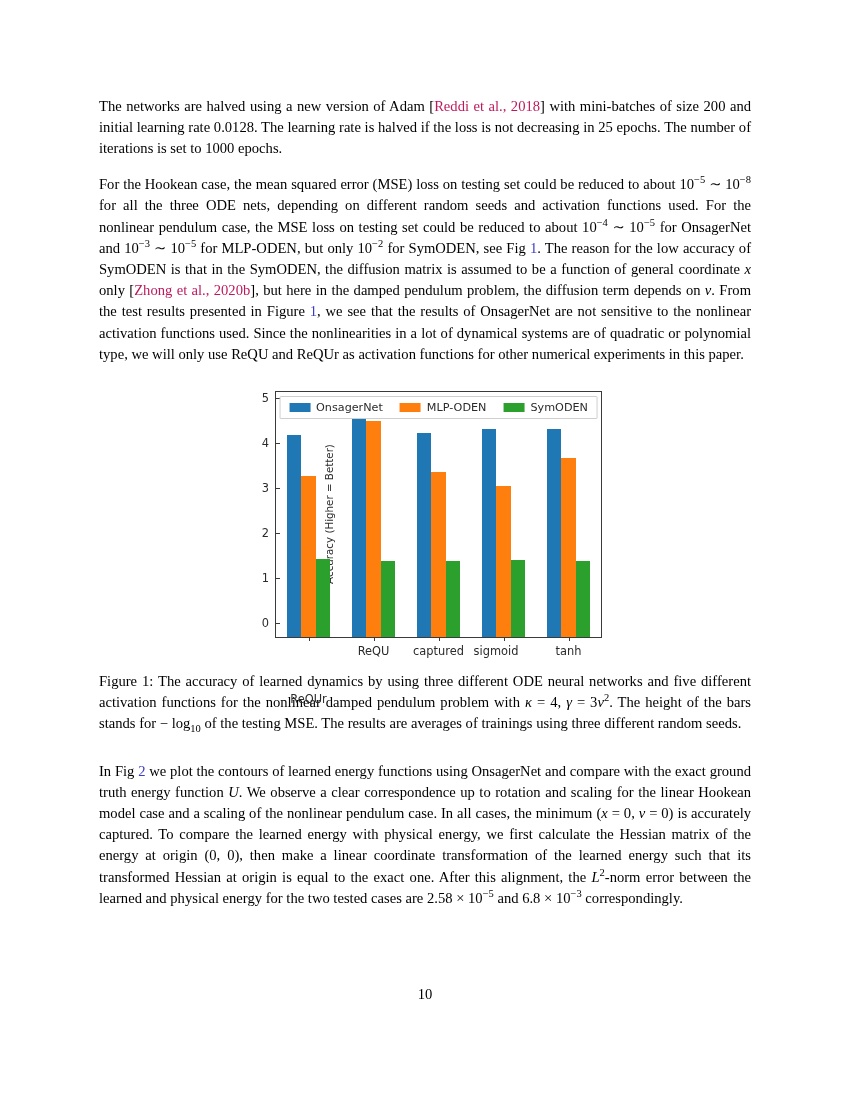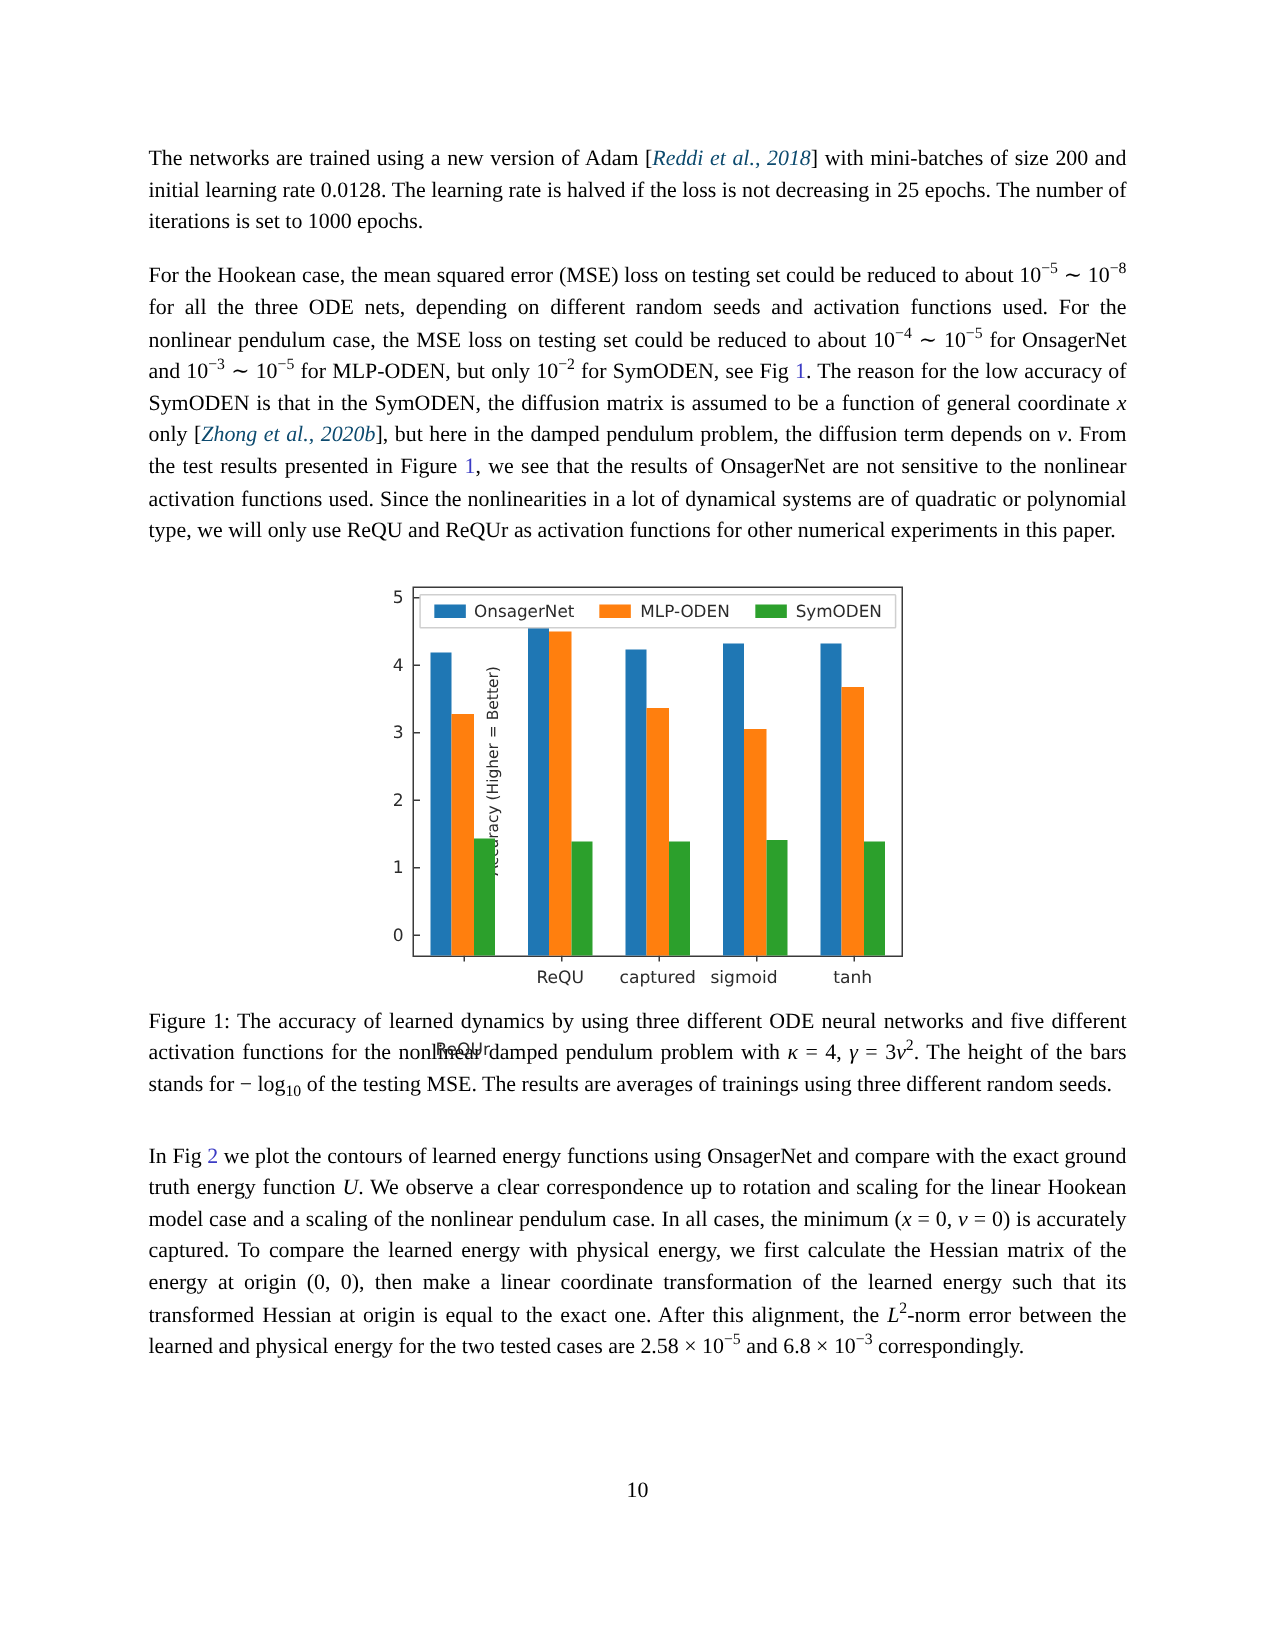--- a/index.html
+++ b/index.html
@@ -33,21 +33,21 @@
 
   p.body-par {
     margin: 0 0 14.5px 0;
     font-size: 14.6px;
     line-height: 21.2px;
     text-align: justify;
     text-justify: inter-word;
     hyphens: none;
   }
 
-  .cite { color: #0c4a6e; font-style: italic; }
+  .cite { color: #be185d; }
   .ref  { color: #3b3bc4; }
 
   i.mvar { font-family: "Liberation Serif", serif; font-style: italic; }
 
   sup.exp { font-size: 0.72em; vertical-align: super; line-height: 0; }
   sub.sb  { font-size: 0.72em; vertical-align: sub;   line-height: 0; }
 
   
   .figure-block {
     position: relative;
@@ -174,21 +174,21 @@
     text-align: center;
     font-size: 14.6px;
   }
 </style>
 </head>
 <body>
 
 <div class="page">
   <div class="content">
 
-    <p class="body-par"><span>The networks are trained using a new version of Adam [</span><span class="cite">Reddi et al., 2018</span><span>] with mini-batches of size 200 and initial learning rate 0.0128. The learning rate is halved if the loss is not decreasing in 25 epochs. The number of iterations is set to 1000 epochs.</span></p>
+    <p class="body-par"><span>The networks are halved using a new version of Adam [</span><span class="cite">Reddi et al., 2018</span><span>] with mini-batches of size 200 and initial learning rate 0.0128. The learning rate is halved if the loss is not decreasing in 25 epochs. The number of iterations is set to 1000 epochs.</span></p>
 
     <p class="body-par"><span>For the Hookean case, the mean squared error (MSE) loss on testing set could be reduced to about 10</span><sup class="exp">−5</sup><span> ∼ 10</span><sup class="exp">−8</sup><span> for all the three ODE nets, depending on different random seeds and activation functions used. For the nonlinear pendulum case, the MSE loss on testing set could be reduced to about 10</span><sup class="exp">−4</sup><span> ∼ 10</span><sup class="exp">−5</sup><span> for OnsagerNet and 10</span><sup class="exp">−3</sup><span> ∼ 10</span><sup class="exp">−5</sup><span> for MLP-ODEN, but only 10</span><sup class="exp">−2</sup><span> for SymODEN, see Fig </span><span class="ref">1</span><span>. The reason for the low accuracy of SymODEN is that in the SymODEN, the diffusion matrix is assumed to be a function of general coordinate </span><i class="mvar">x</i><span> only [</span><span class="cite">Zhong et al., 2020b</span><span>], but here in the damped pendulum problem, the diffusion term depends on </span><i class="mvar">v</i><span>. From the test results presented in Figure </span><span class="ref">1</span><span>, we see that the results of OnsagerNet are not sensitive to the nonlinear activation functions used. Since the nonlinearities in a lot of dynamical systems are of quadratic or polynomial type, we will only use ReQU and ReQUr as activation functions for other numerical experiments in this paper.</span></p>
 
     <div class="figure-block">
       <div class="chart-wrap">
 
         <div class="chart-area" id="plot">
           <div class="ylabel">Accuracy (Higher = Better)</div>
           <div id="yticks">
               <div class="ytick" style="bottom: 0px; top: auto;">0</div>

